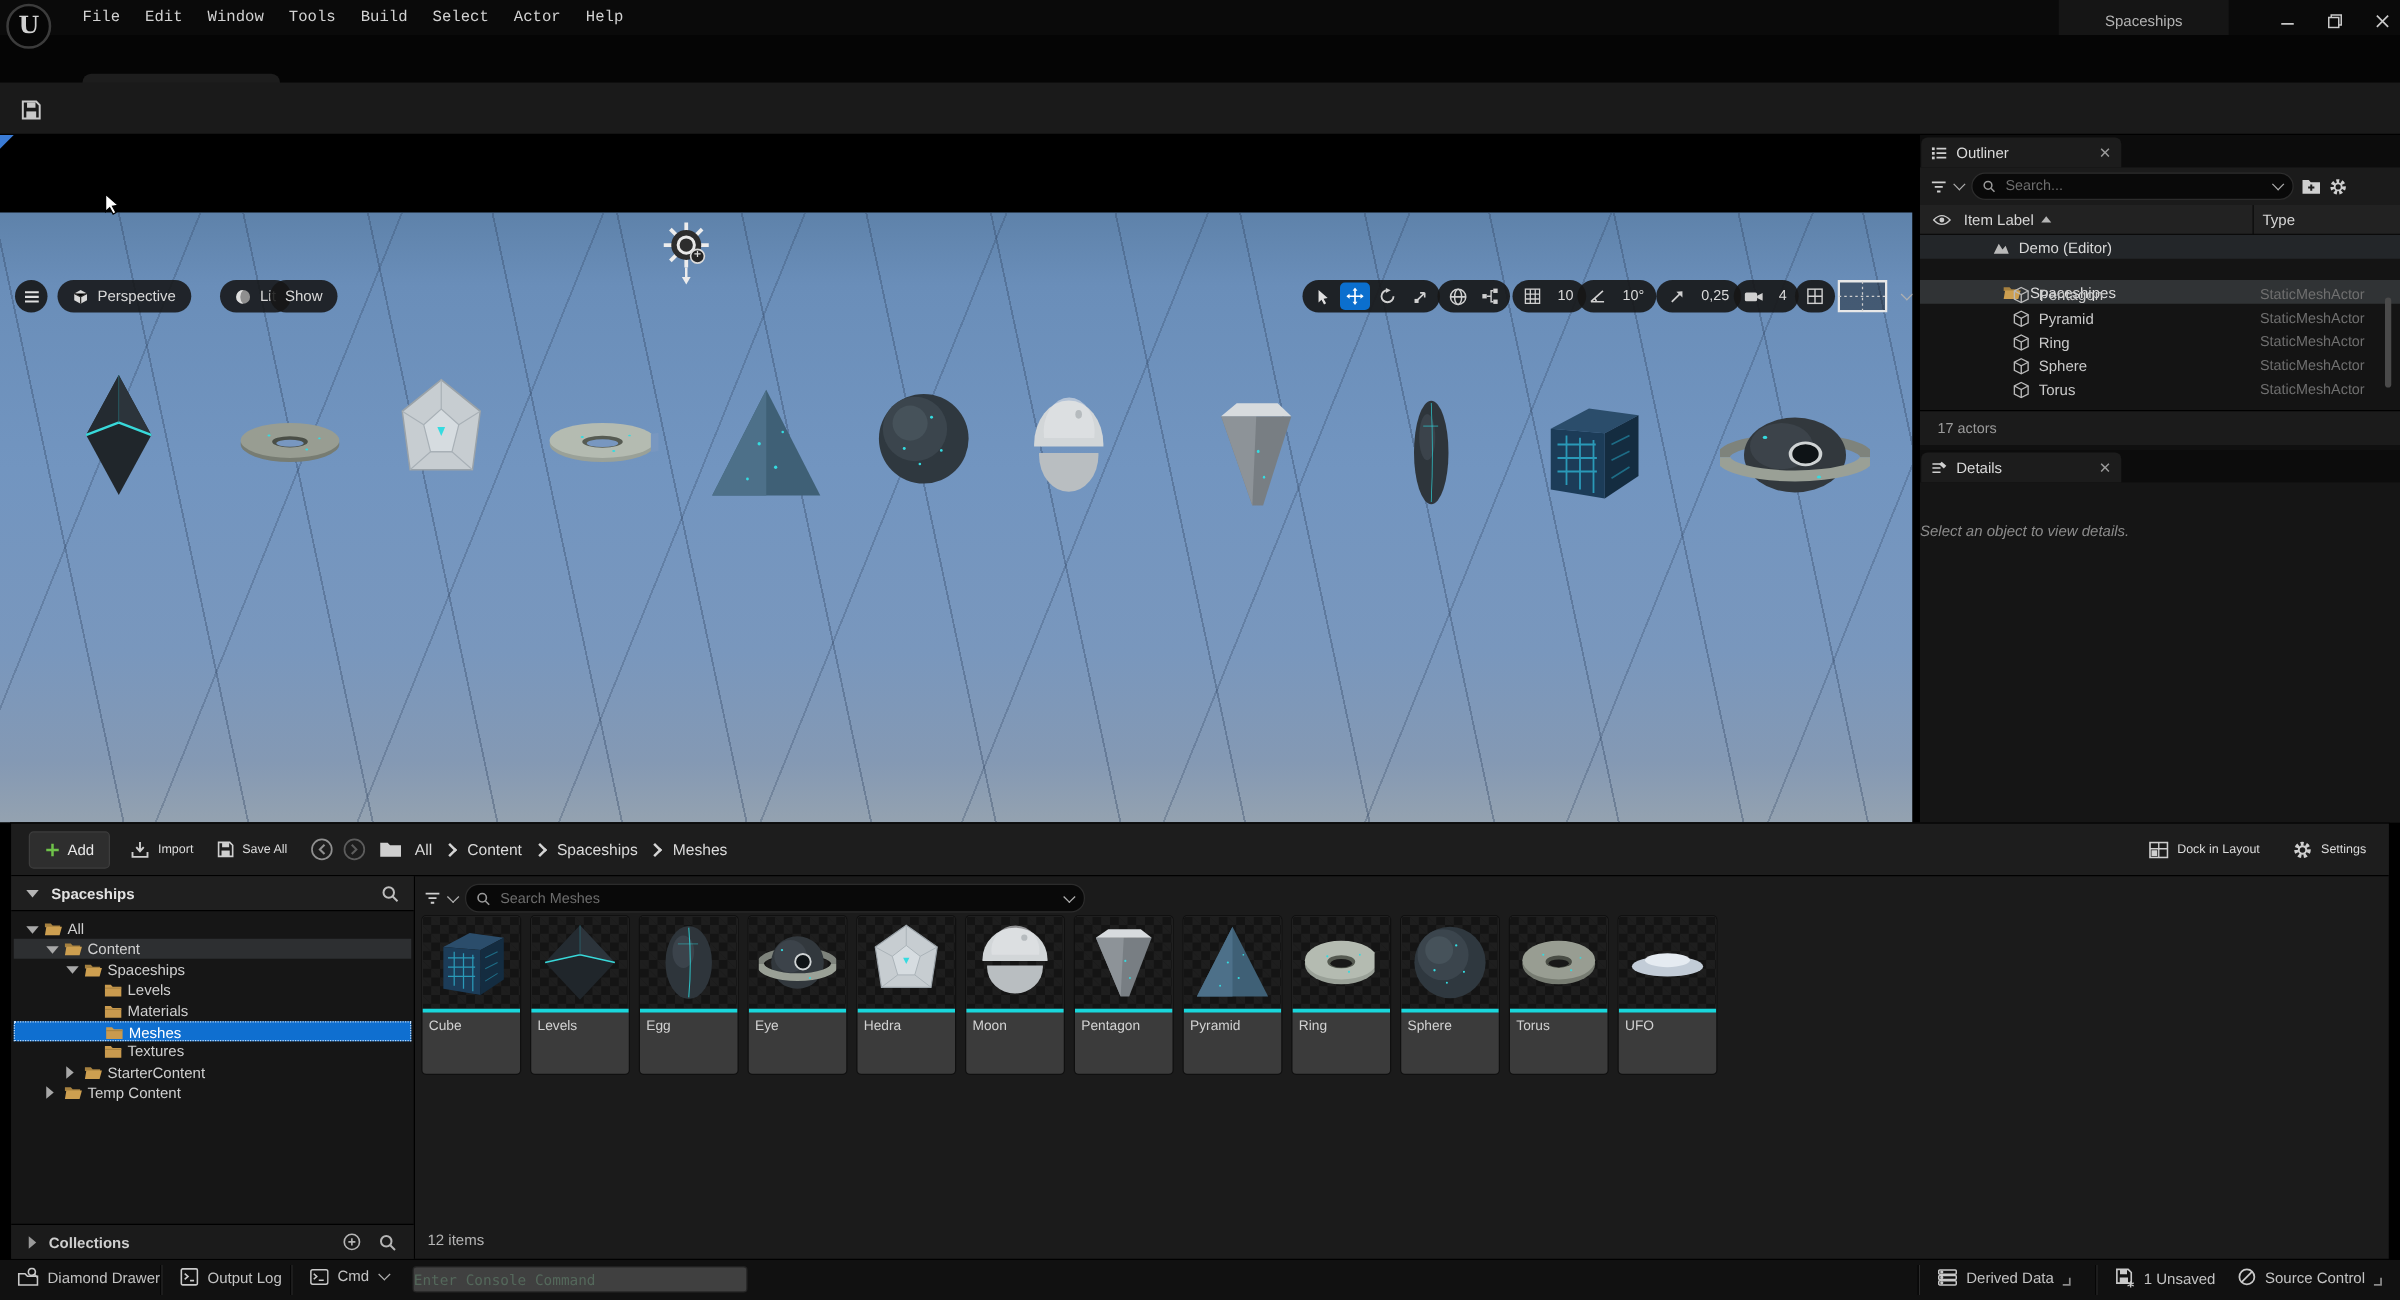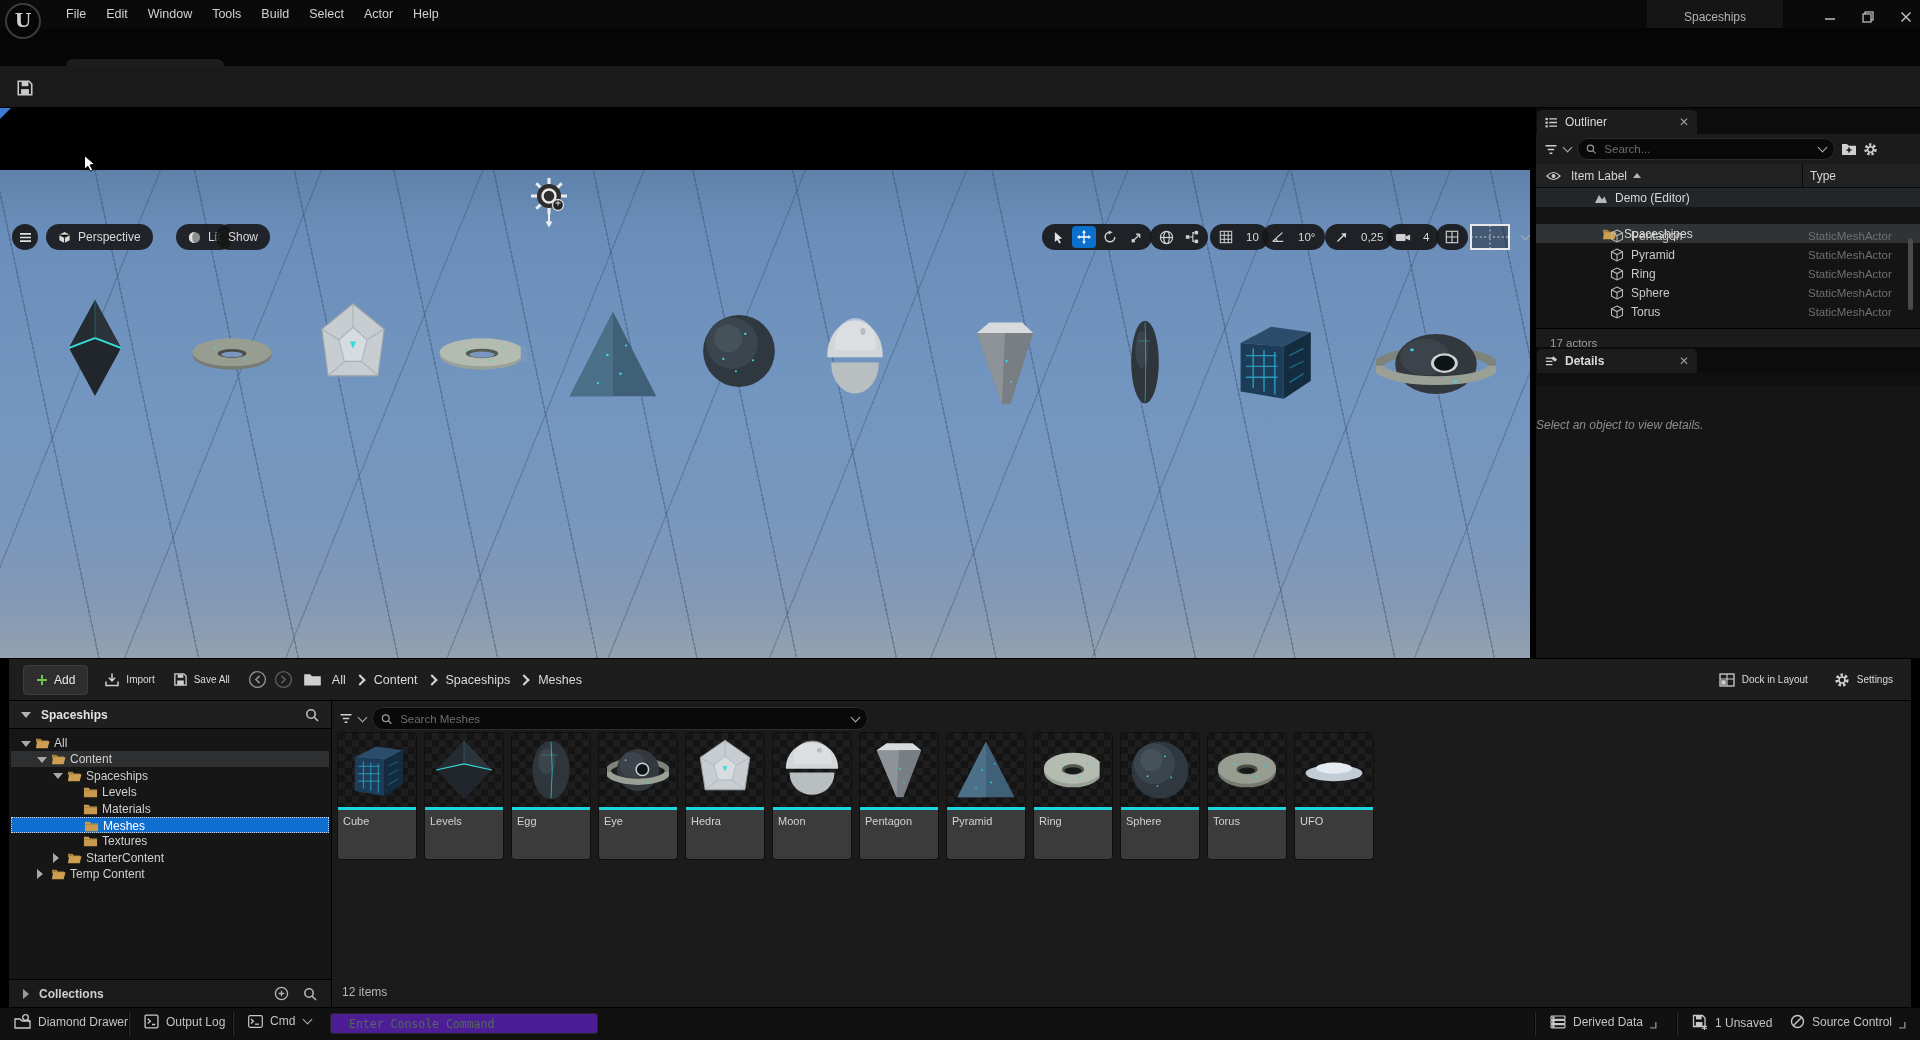--- a/index.html
+++ b/index.html
@@ -53,30 +53,30 @@
   .tree-arrow{width:0;height:0;position:absolute;}
   .arr-open{border-left:5px solid transparent;border-right:5px solid transparent;border-top:6px solid #a8a8a8;margin-top:1px;}
   .arr-closed{border-top:5px solid transparent;border-bottom:5px solid transparent;border-left:6px solid #a8a8a8;}
   .tile{position:absolute;width:78px;height:126px;background:#3b3b3b;border-radius:3px;overflow:hidden;box-shadow:0 0 0 1px #101010;}
   .thumb{width:78px;height:74px;background:#141414;background-image:linear-gradient(45deg,#1e1e1e 25%,transparent 25%,transparent 75%,#1e1e1e 75%),linear-gradient(45deg,#1e1e1e 25%,transparent 25%,transparent 75%,#1e1e1e 75%);background-size:14px 14px;background-position:0 0,7px 7px;display:flex;align-items:center;justify-content:center;}
   .cyanbar{width:78px;height:3px;}
   .tname{padding:5px 5px 0 5px;font-size:11px;color:#d2d2d2;}
   
   #statusbar{left:0;top:1008px;width:1920px;height:32px;background:#111;}
   .srow{display:flex;align-items:center;gap:7px;color:#c3c3c3;font-size:12px;}
-  #console-input{background:#4c1d95;border:1px solid #262626;border-radius:3px;box-sizing:border-box;padding:0 18px;color:#7d9687;font-family:"DejaVu Sans Mono",monospace;font-size:11.5px;width:268px;height:21px;outline:none;}
+  #console-input{background:#404040;border:1px solid #262626;border-radius:3px;box-sizing:border-box;padding:0 0;color:#7d9687;font-family:"DejaVu Sans Mono",monospace;font-size:11.5px;width:268px;height:21px;outline:none;}
   #console-input::placeholder{color:#54685b;}
 </style>
 </head>
 <body>
 
 <div id="app">
 
   <div class="abs f" id="titlebar">
-    <div class="f" id="menubar" style="margin-left:56px;height:28px;">
+    <div class="f" id="menubar" style="margin-left:56px;height:28px;font-family:Liberation Mono, monospace;">
         <div class="menu-item">File</div>
         <div class="menu-item">Edit</div>
         <div class="menu-item">Window</div>
         <div class="menu-item">Tools</div>
         <div class="menu-item">Build</div>
         <div class="menu-item">Select</div>
         <div class="menu-item">Actor</div>
         <div class="menu-item">Help</div>
       </div>
     <div class="abs" style="left:1647px;top:0;width:136px;height:34px;background:#151515;border-radius:0 0 4px 4px;display:flex;align-items:center;justify-content:center;">
@@ -580,21 +580,21 @@
             <span>Torus</span>
           </span>
           <span class="otype">StaticMeshActor</span>
         </div>
       </div>
     <div class="abs" style="left:372px;top:130px;width:5px;height:72px;background:#4a4a4a;border-radius:3px;"></div>
     <div class="abs f" style="left:0;top:220px;width:384px;height:28px;background:#1b1b1b;border-top:1px solid #000;box-sizing:border-box;">
       <span style="margin-left:14px;color:#9c9c9c;font-size:11.5px;">17 actors</span>
     </div>
 
-    <div class="ptabstrip" style="top:239px;font-weight:bold;">
+    <div class="ptabstrip" style="top:252px;">
       <div class="ptab">
         <svg width="13" height="12" viewBox="0 0 14 12">
             <path d="M1,3 h7 M1,6.5 h7 M1,10 h7" stroke="#cfcfcf" stroke-width="1.3"></path>
             <path d="M9,1 L13,4.5 L10.8,6.8 6.8,3.3z" fill="#cfcfcf"></path>
           </svg>
         <span>Details</span>
         <span class="xclose">✕</span>
       </div>
     </div>
     <div class="abs" style="left:0;top:278px;width:384px;height:272px;background:#151515;">

